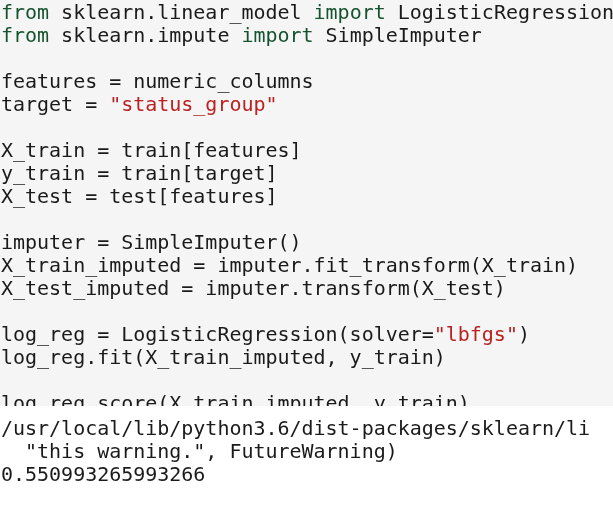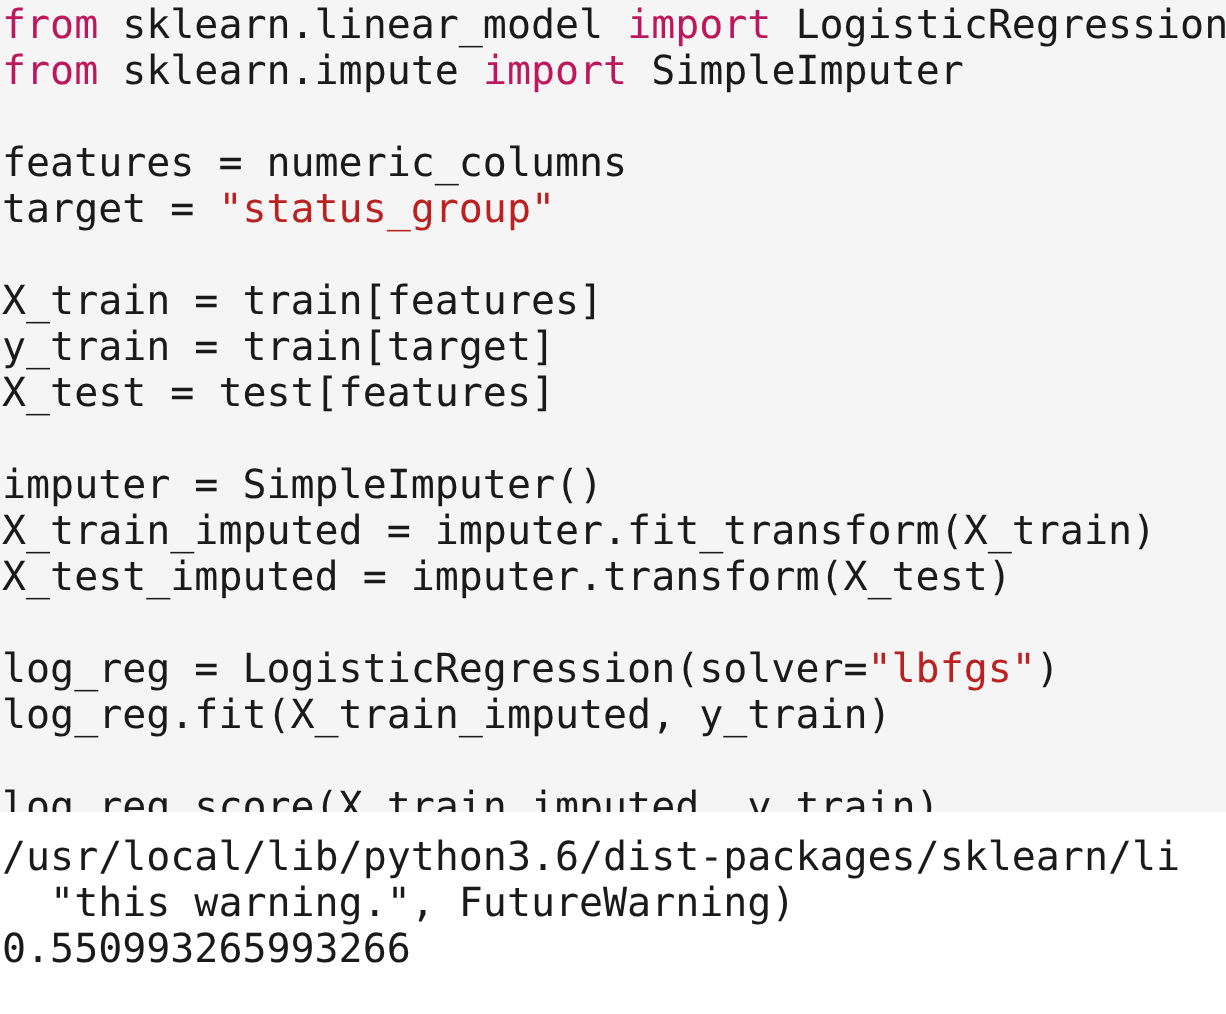--- a/index.html
+++ b/index.html
@@ -42,21 +42,21 @@
     font-size: 20px;
     line-height: 23px;
     color: #1a1a1a;
     letter-spacing: -0.02px;
   }
   .code-line {
     white-space: pre;
     min-height: 23px;
     height: 23px;
   }
-  .kw   { color: #be185d; }
+  .kw   { color: #14532d; }
   .str  { color: #ba2121; }
   .plain{ color: #1a1a1a; }
 
   
   #output-area {
     position: absolute;
     left: 0;
     top: 406px;
     width: 613px;
     height: 101px;

